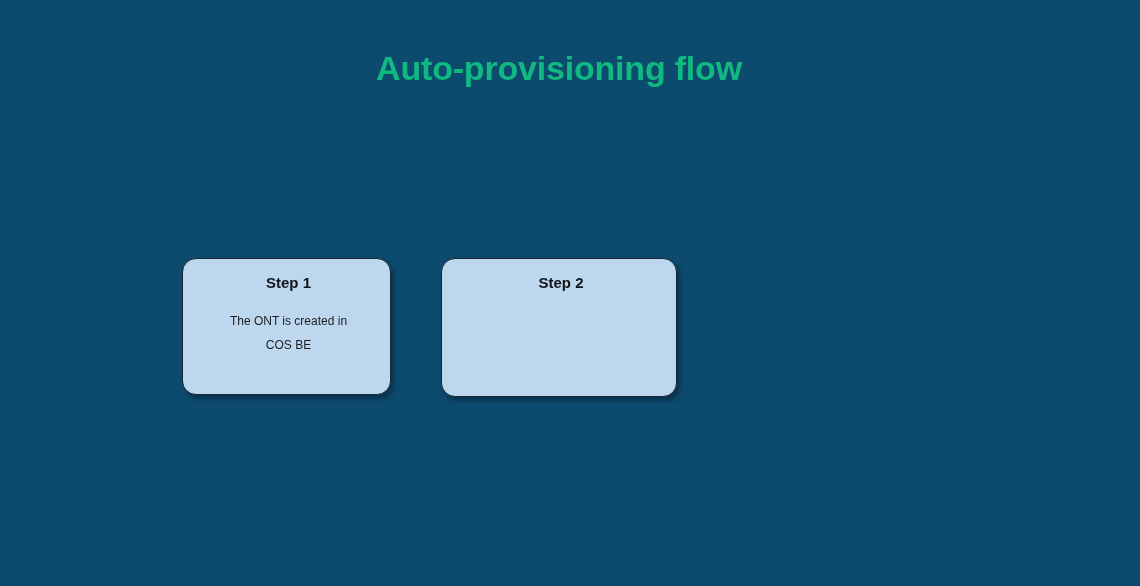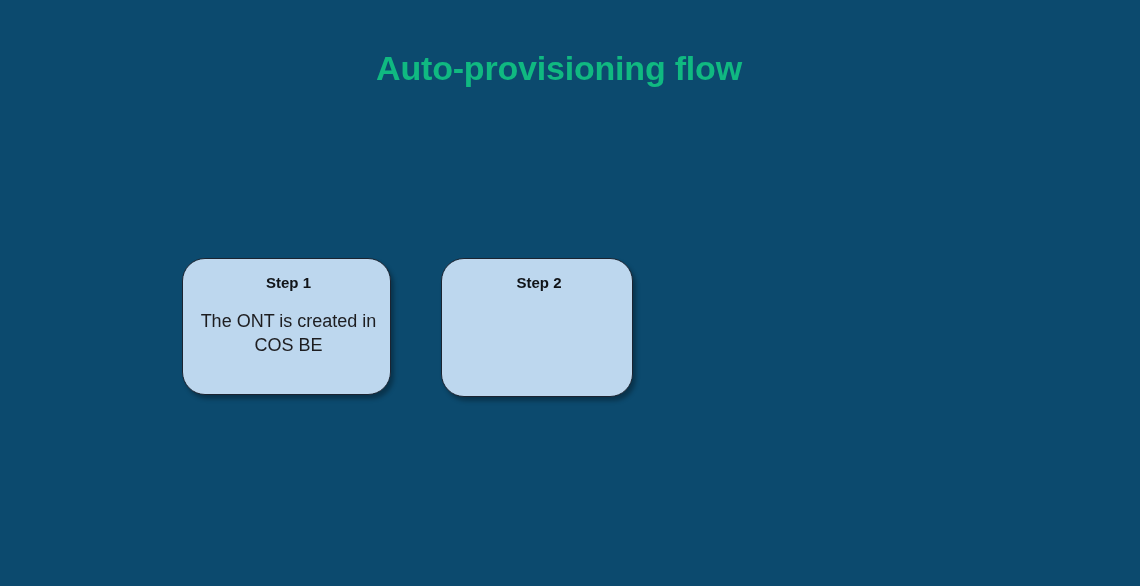--- a/index.html
+++ b/index.html
@@ -33,54 +33,54 @@
     color: #10b981;
     letter-spacing: -0.2px;
     white-space: nowrap;
   }
 
   .step-box {
     position: absolute;
     box-sizing: border-box;
     background: #bdd7ee;
     border: 1.6px solid #1b2431;
-    border-radius: 23px;
+    border-radius: 14px;
     box-shadow: 3px 4px 4px rgba(0, 0, 0, 0.30);
     padding: 14px 6px 10px 10px;
     text-align: center;
   }
 
   .step-heading {
     font-size: 15px;
     font-weight: bold;
     color: #111418;
     line-height: 20px;
     margin: 0 0 16px 0;
   }
 
   .step-body {
-    font-size: 18px;
+    font-size: 12px;
     font-weight: normal;
     color: #1d1d20;
     line-height: 24px;
     margin: 0;
     white-space: pre-line;
   }
 
   #step-box-1 {
     left: 182px;
     top: 258px;
     width: 209px;
     height: 137px;
   }
 
   #step-box-2 {
     left: 441px;
     top: 258px;
-    width: 192px;
+    width: 236px;
     height: 139px;
   }
 
   #step-box-3 {
     left: 698px;
     top: 258px;
     width: 211px;
     height: 137px;
   }
 </style>

